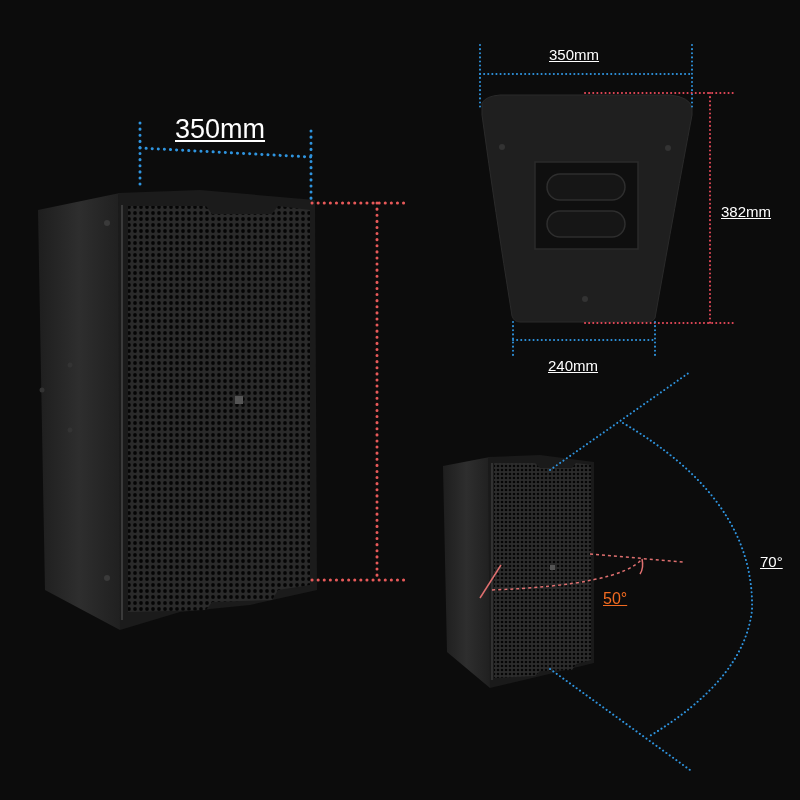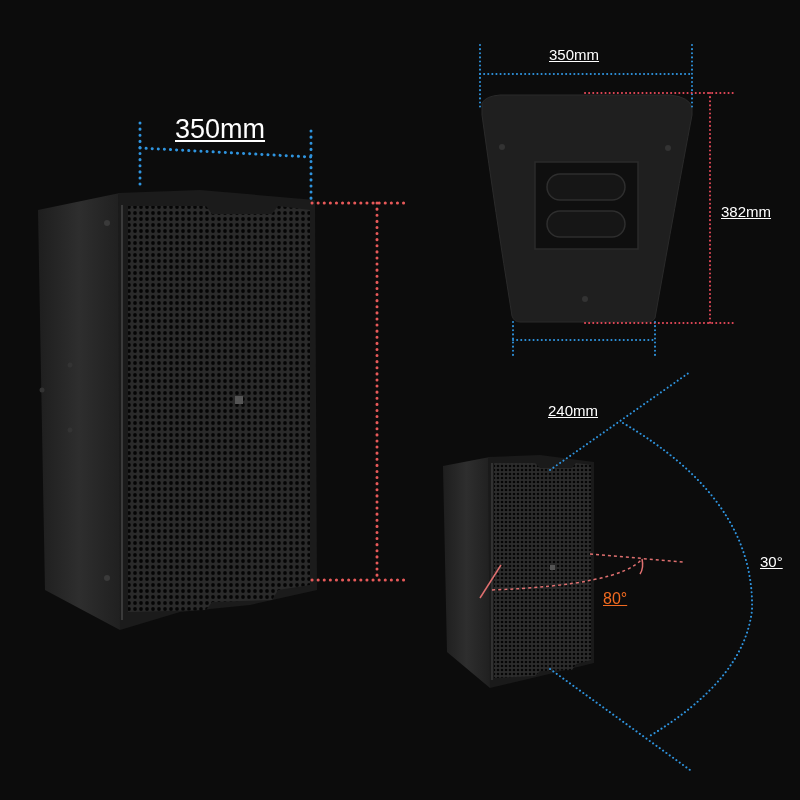--- a/index.html
+++ b/index.html
@@ -117,17 +117,17 @@
       <line x1="550" y1="669" x2="690" y2="770"></line>
       <path d="M623 423 Q755 500 752 610 Q744 680 648 737"></path>
     </g>
   </svg>
 
   
   <div class="lbl lbl-big" style="left:175px; top:114px;">350mm</div>
 
   <div class="lbl lbl-sm" style="left:549px; top:46px;">350mm</div>
   <div class="lbl lbl-sm" style="left:721px; top:195px;margin-top:8px;">382mm</div>
-  <div class="lbl lbl-sm" style="left:548px; top:357px;margin-top:45px;">240mm</div>
+  <div class="lbl lbl-sm" style="left:548px; top:357px;">240mm</div>
 
-  <div class="lbl lbl-orange" style="left:603px; top:590px;">80°</div>
-  <div class="lbl lbl-sm" style="left:760px; top:553px;">30°</div>
+  <div class="lbl lbl-orange" style="left:603px; top:590px;">50°</div>
+  <div class="lbl lbl-sm" style="left:760px; top:553px;">70°</div>
 </div>
 
 </body></html>

